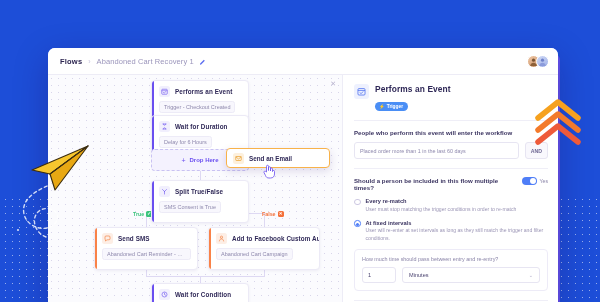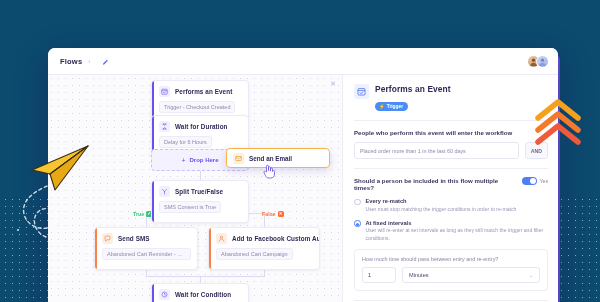--- a/index.html
+++ b/index.html
@@ -6,21 +6,21 @@
 
   html, body {
     width: 600px; height: 302px;
     overflow: hidden;
     font-family: "Liberation Sans", sans-serif;
   }
 
   #scene {
     position: relative;
     width: 600px; height: 302px;
-    background: #0c4a6e;
+    background: #1d4ed8;
     overflow: hidden;
   }
 
   
   .dot-field {
     position: absolute;
     background-image: radial-gradient(rgba(255,255,255,.55) 0.7px, transparent 0.8px);
     background-size: 7px 7px;
   }
   .dot-field.left  { left: 2px;  top: 196px; width: 48px;  height: 104px; }
@@ -328,20 +328,21 @@
     <path d="M4 46 L24 30 L44 46" fill="none" stroke="#ee5a3a" stroke-width="5.5" stroke-linecap="round" stroke-linejoin="round"></path>
   </svg>
 
   <div id="window-edge"></div>
 
   <div id="window">
 
     <div id="topbar">
       <span class="crumb-root">Flows</span>
       <span class="crumb-sep">›</span>
+      <span class="crumb-cur">Abandoned Cart Recovery 1</span>
       <span class="pencil-icon">
         <svg width="7" height="7" viewBox="0 0 12 12">
           <path d="M2 9.3 L8.3 3 L10 4.7 L3.7 11 L1.6 11.4 Z" fill="#5b6df0"></path>
         </svg>
       </span>
       <div id="avatars">
         <div class="avatar a1">
           <svg width="9" height="9" viewBox="0 0 12 12">
               <circle cx="6" cy="4.2" r="2.1" fill="#7a5433"></circle>
               <path d="M1.6 12 C2 8.6 4 7.6 6 7.6 C8 7.6 10 8.6 10.4 12 Z" fill="#8d6038"></path>

